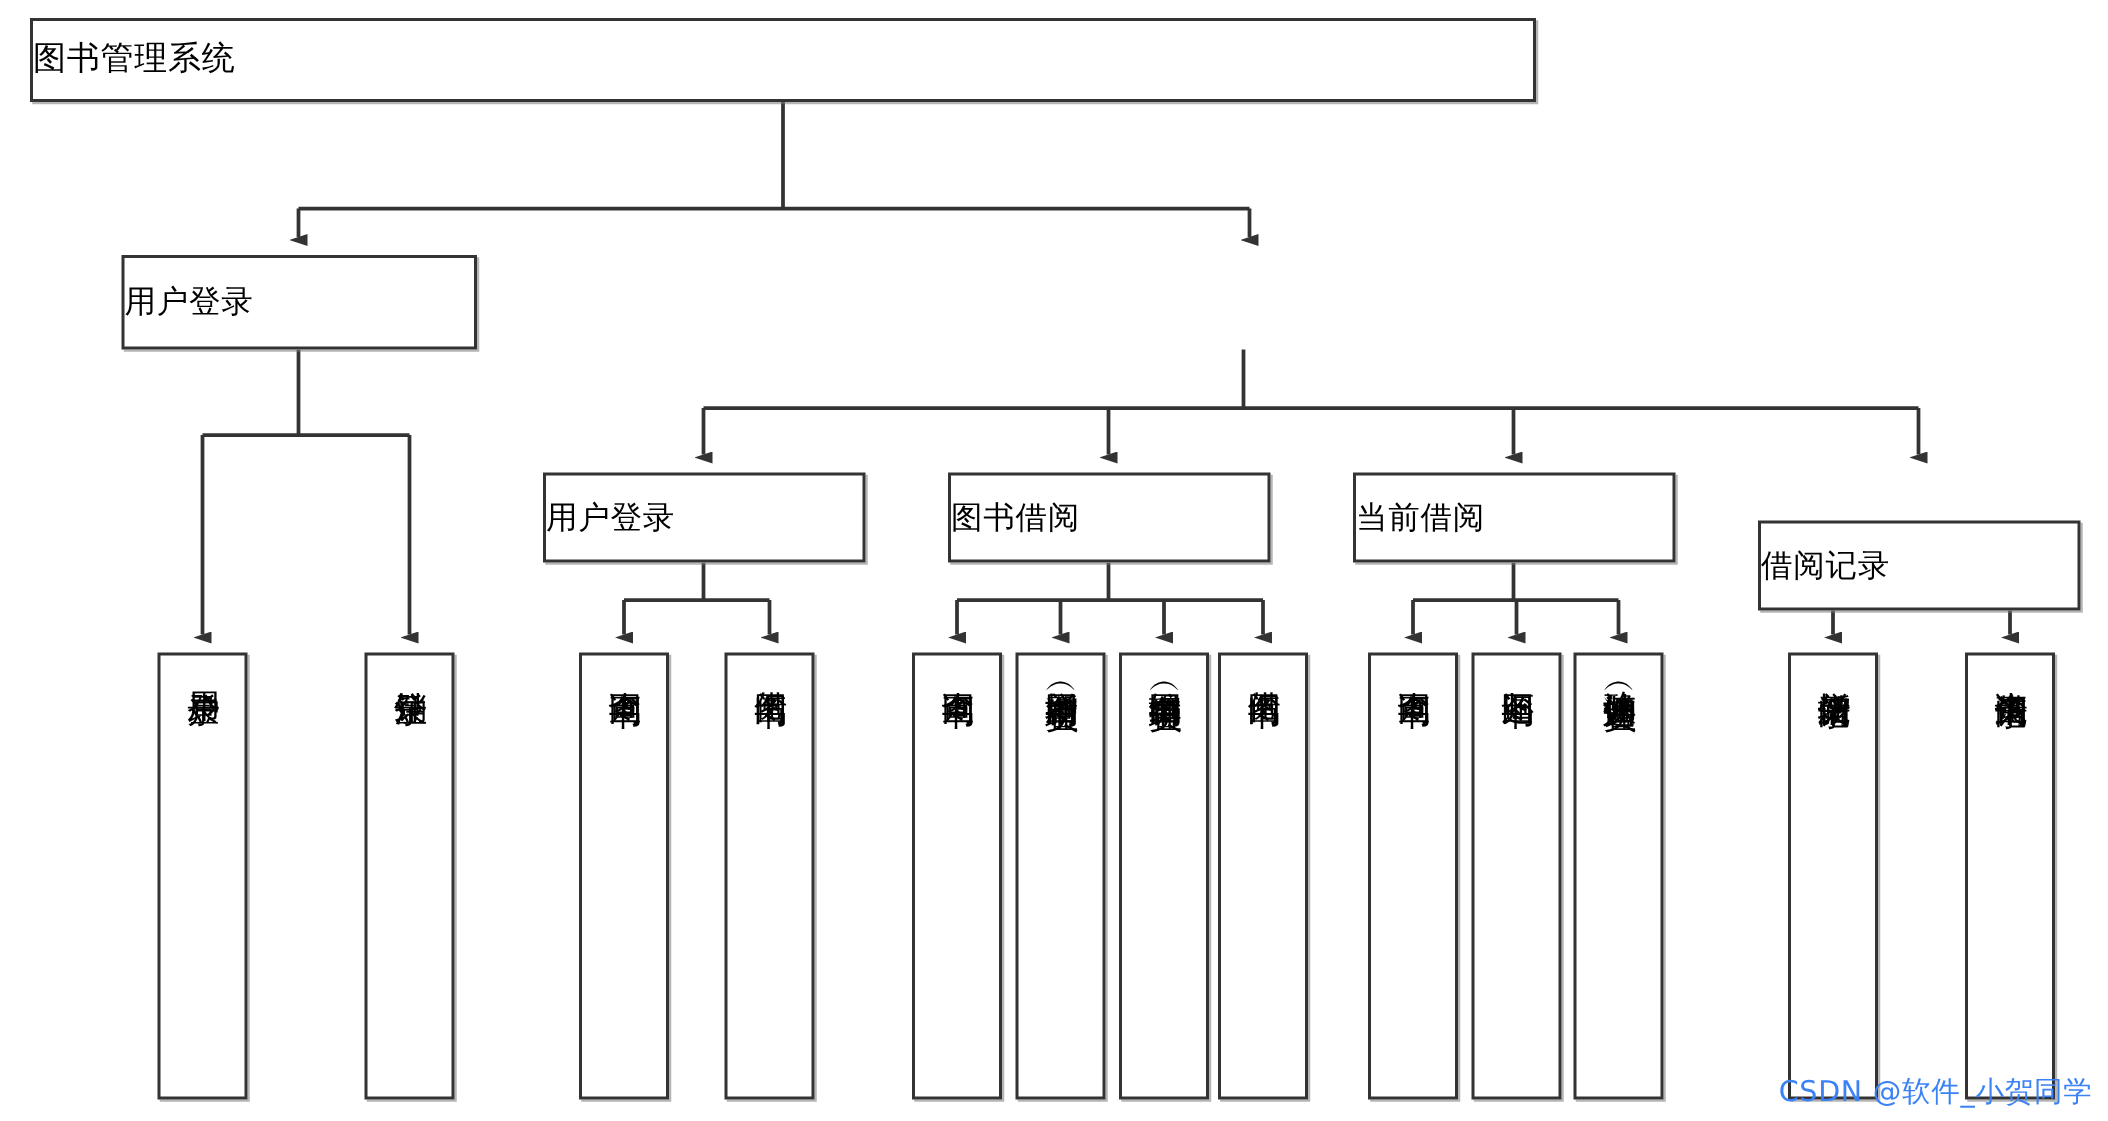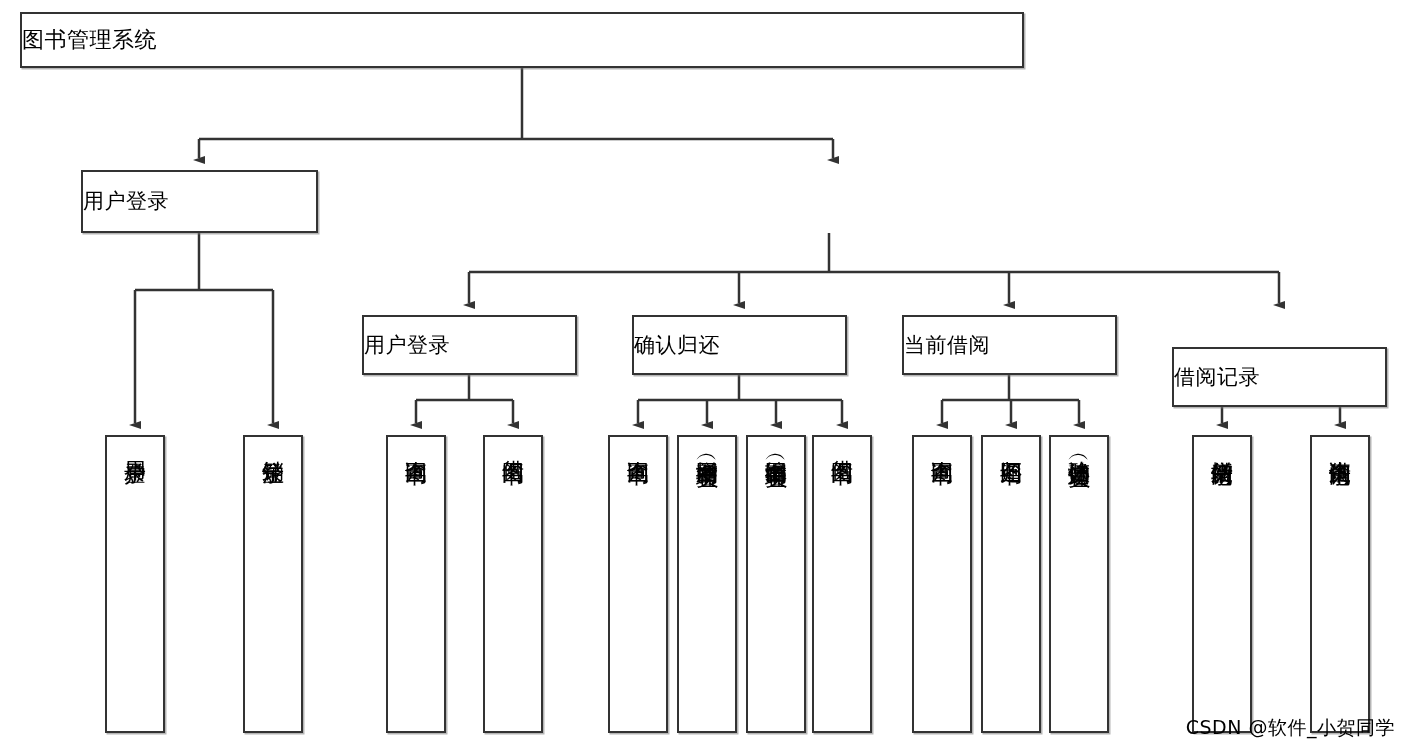--- a/index.html
+++ b/index.html
@@ -60,21 +60,21 @@
     font-size: 22px;
     line-height: 1.08;
     letter-spacing: 1px;
     white-space: nowrap;
   }
   .watermark {
     position: absolute;
     right: 10px;
     bottom: 6px;
     font-size: 19px;
-    color: #000000;
+    color: #3b82f6;
     white-space: nowrap;
     z-index: 5;
     letter-spacing: 0.5px;
   }
 </style>
 </head>
 <body>
 
 <div id="canvas">
 
@@ -133,21 +133,21 @@
   </div>
 
   <div class="node horiz" style="left:81px; top:170px; width:237px; height:63px;">
     <span class="label">用户登录</span>
   </div>
 
   <div class="node horiz" style="left:362px; top:315px; width:215px; height:60px;">
     <span class="label">用户登录</span>
   </div>
   <div class="node horiz" style="left:632px; top:315px; width:215px; height:60px;">
-    <span class="label">确认归还</span>
+    <span class="label">图书借阅</span>
   </div>
   <div class="node horiz" style="left:902px; top:315px; width:215px; height:60px;">
     <span class="label">当前借阅</span>
   </div>
   <div class="node horiz" style="left:1172px; top:315px; width:215px; height:60px;margin-top:32px;">
     <span class="label">借阅记录</span>
   </div>
 
   <div class="node vert" style="left:105px; top:435px; width:60px; height:298px;">
     <span class="label">用户登录</span>

